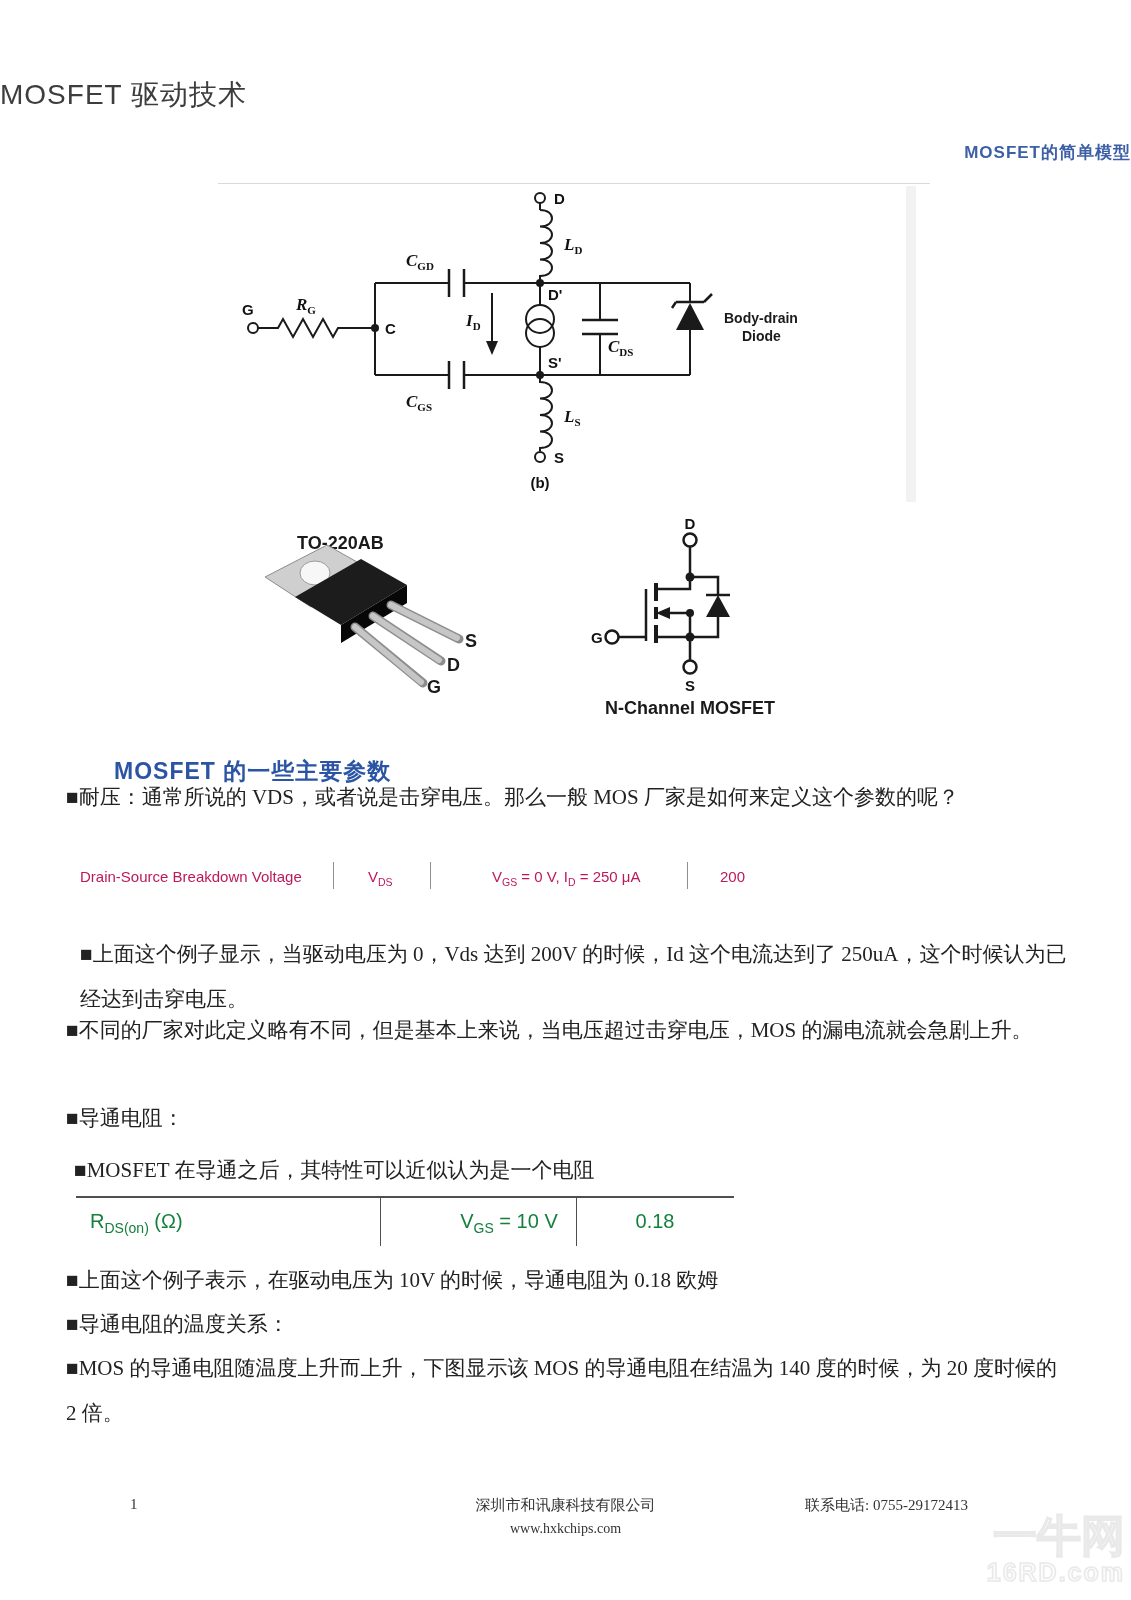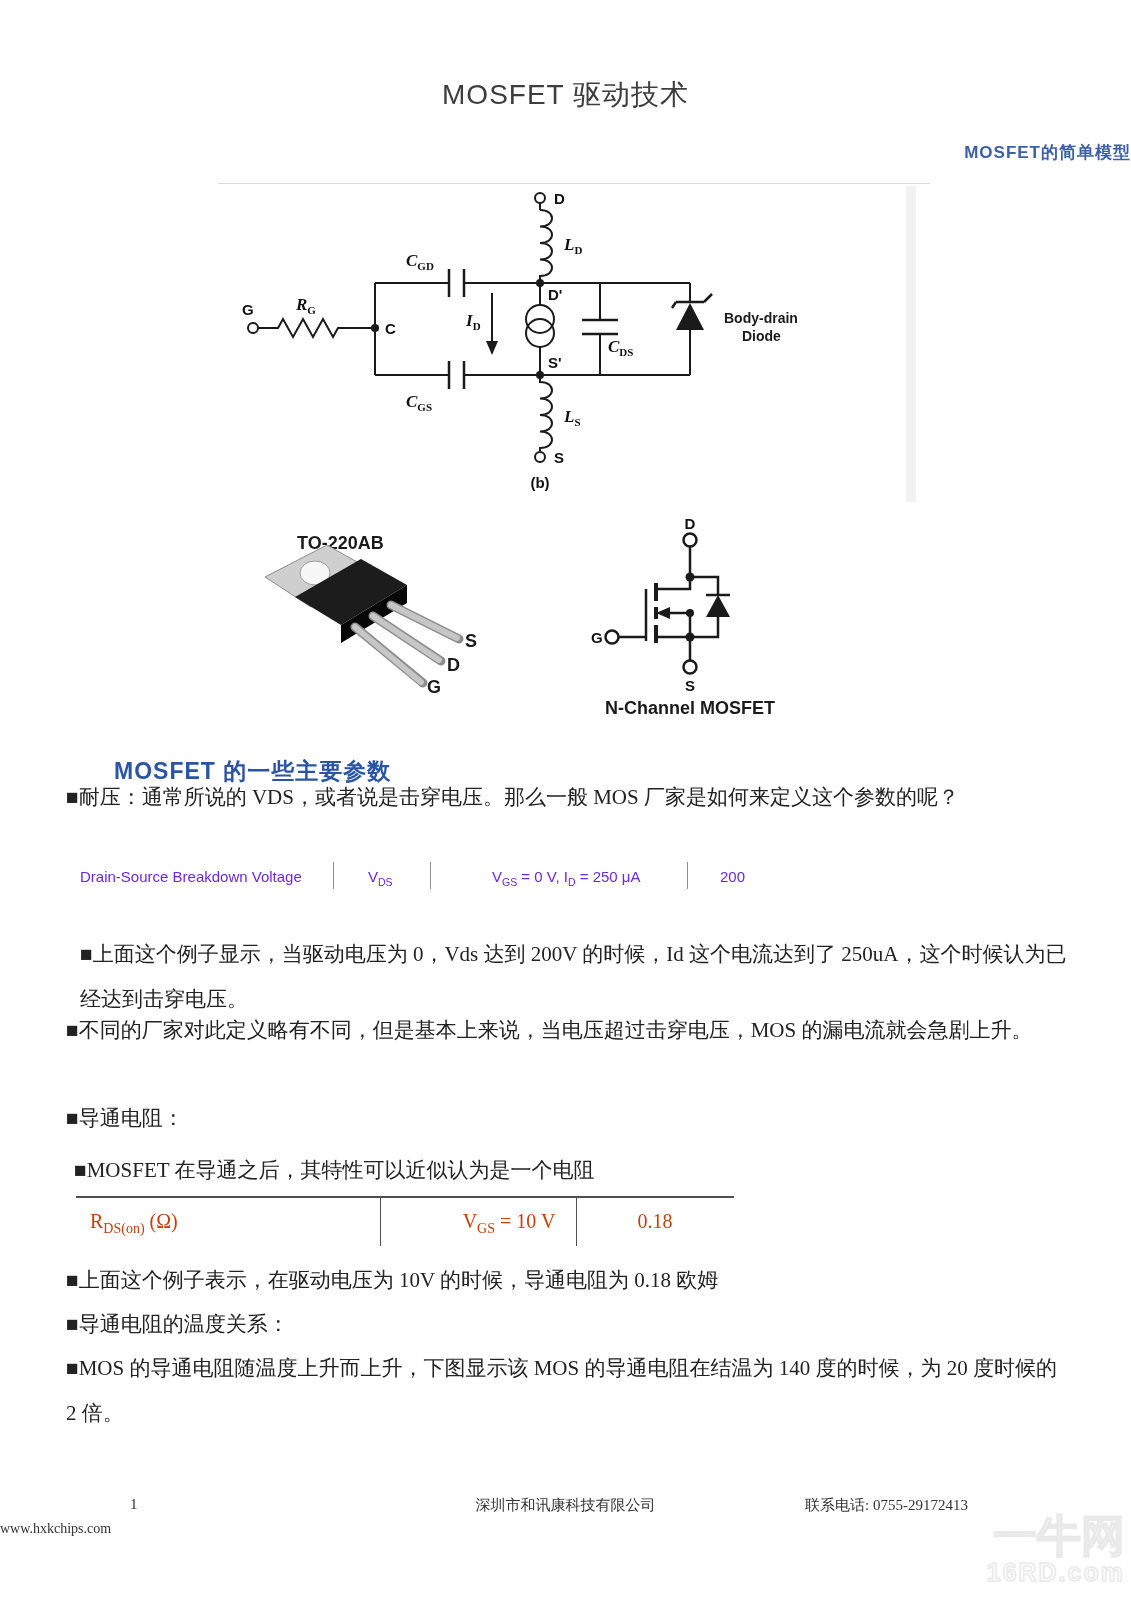--- a/index.html
+++ b/index.html
@@ -1,35 +1,35 @@
 <!DOCTYPE html>
 <html><head>
 <meta charset="utf-8">
 <style>
   html,body{margin:0;padding:0;background:#ffffff;}
   .page{position:relative;width:1131px;height:1600px;background:#fff;overflow:hidden;
         font-family:"Liberation Serif","DejaVu Serif",serif;color:#1f1f1f;}
   .abs{position:absolute;}
-  .doc-title{left:0;top:76px;width:100%;text-align:center;
+  .doc-title{left:0;top:76px;width:100%;text-align:left;
      font-family:"Liberation Sans","DejaVu Sans",sans-serif;
      font-size:28px;color:#3d3d3d;letter-spacing:1px;}
   .fig-caption{left:0;top:141px;width:100%;text-align:right;
      font-family:"Liberation Sans",sans-serif;font-weight:bold;
      font-size:17px;color:#3c5fa5;letter-spacing:1px;}
   .divider{left:218px;top:183px;width:712px;height:1px;background:#d9d9d9;}
   .fig-edge{left:906px;top:186px;width:10px;height:316px;background:#f2f2f2;}
   .section-heading{left:114px;top:756px;
      font-family:"Liberation Sans",sans-serif;font-weight:bold;
      font-size:23px;color:#2b55a4;letter-spacing:1px;}
   .para{left:66px;width:1002px;font-size:21px;line-height:45px;color:#222;}
   
-  .spec{font-family:"Liberation Sans","DejaVu Sans",sans-serif;font-size:15px;color:#6d28d9;}
+  .spec{font-family:"Liberation Sans","DejaVu Sans",sans-serif;font-size:15px;color:#be185d;}
   .vsep{width:1px;background:#8f8f8f;}
   
-  .tbl{font-family:Liberation Serif, serif;font-size:20px;color:#c2410c;}
+  .tbl{font-family:Liberation Sans, sans-serif;font-size:20px;color:#15803d;}
   .tbl-topline{left:76px;top:1196px;width:658px;height:2px;background:#4f4f4f;}
   .tbl-vline{width:1px;background:#4f4f4f;top:1196px;height:50px;}
   sub{font-size:70%;}
   
   .footer{font-size:15px;color:#333;}
   .watermark{left:925px;top:1513px;width:200px;text-align:right;
      font-family:"Liberation Sans",sans-serif;font-weight:900;
      color:#fbfbfb;-webkit-text-stroke:1.5px #e9e9e9;line-height:1.05;}
   .wm1{font-size:44px;}
   .wm2{font-size:25px;letter-spacing:2px;}
@@ -183,21 +183,21 @@
     <div class="abs tbl" style="left:576px;top:1210px;width:158px;text-align:center;">0.18</div>
   </div>
 
   <p class="abs para" style="top:1258px;margin:0;">■上面这个例子表示，在驱动电压为 10V 的时候，导通电阻为 0.18 欧姆</p>
   <p class="abs para" style="top:1302px;margin:0;">■导通电阻的温度关系：</p>
   <p class="abs para" style="top:1346px;margin:0;">■MOS 的导通电阻随温度上升而上升，下图显示该 MOS 的导通电阻在结温为 140 度的时候，为 20 度时候的 2 倍。</p>
 
   <div>
     <div class="abs footer" style="left:130px;top:1496px;">1</div>
     <div class="abs footer" style="left:0;top:1496px;width:1131px;text-align:center;">深圳市和讯康科技有限公司</div>
-    <div class="abs footer" style="left:0;top:1521px;width:1131px;text-align:left;font-size:14px;">www.hxkchips.com</div>
+    <div class="abs footer" style="left:0;top:1521px;width:1131px;text-align:center;font-size:14px;">www.hxkchips.com</div>
     <div class="abs footer" style="left:805px;top:1496px;">联系电话: 0755-29172413</div>
   </div>
 
   <div class="abs watermark">
     <div class="wm1">一牛网</div>
     <div class="wm2">16RD.com</div>
   </div>
 
 </div>
 

